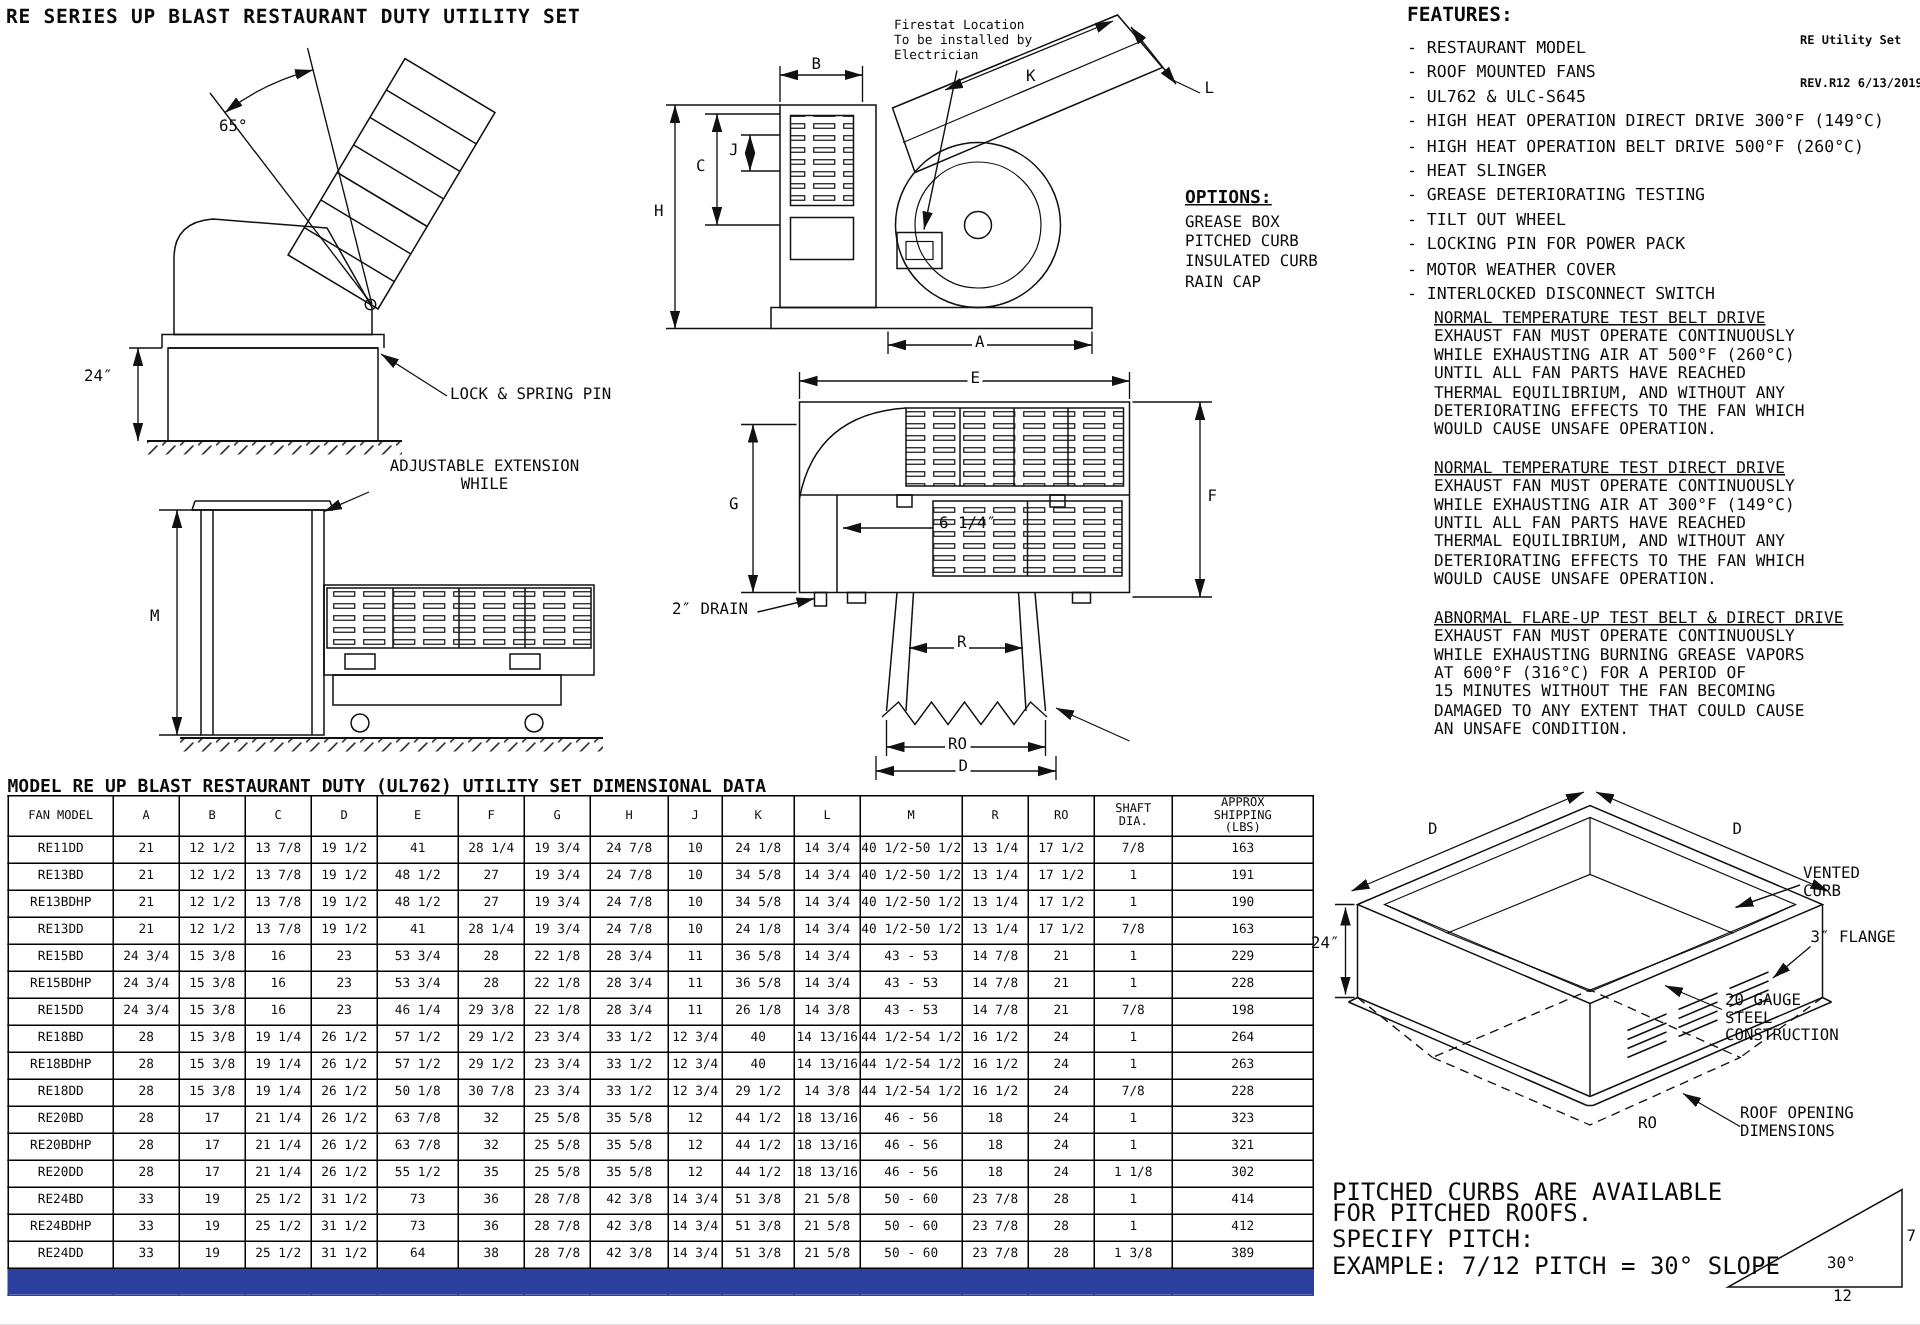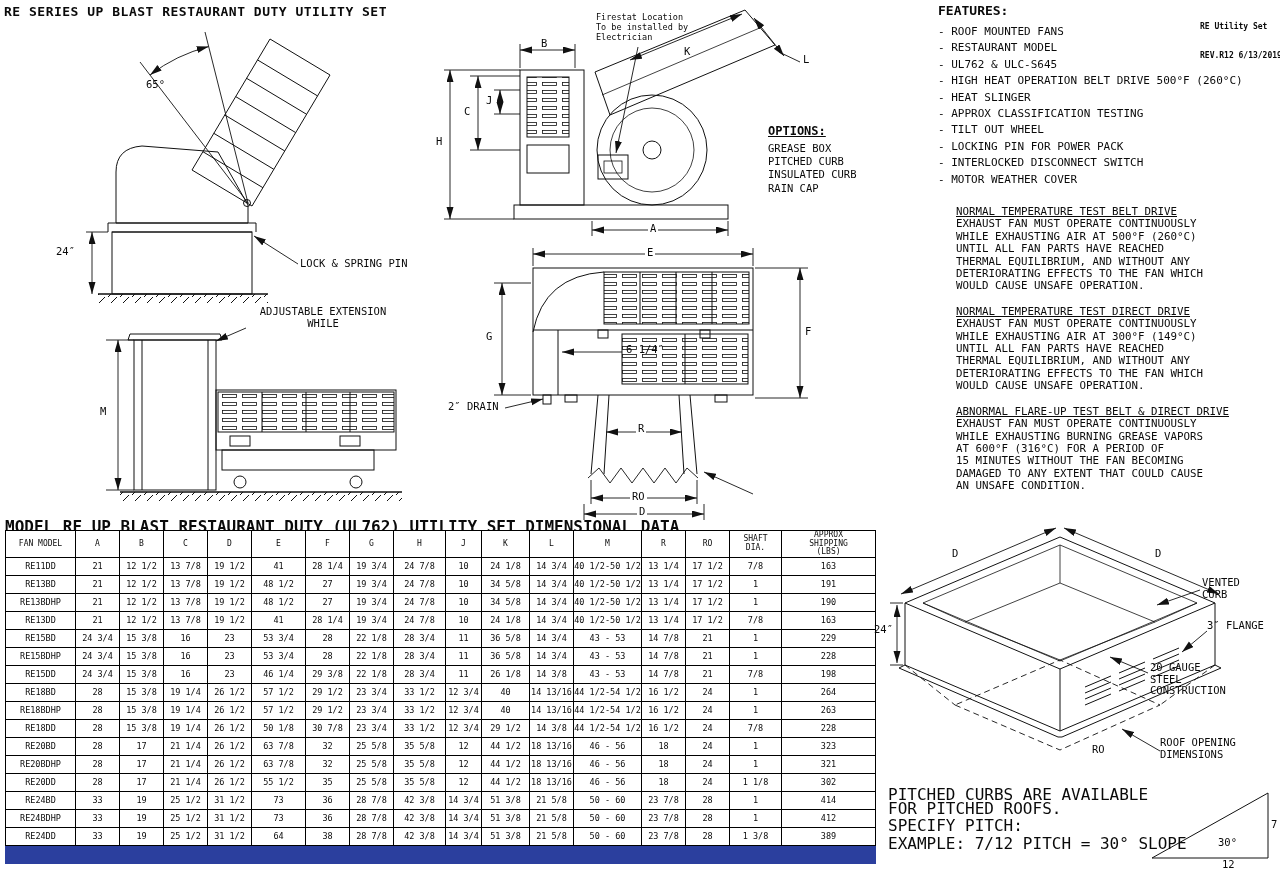--- a/index.html
+++ b/index.html
@@ -14,21 +14,21 @@
 .notes .note{margin-bottom:13px}
 .note-heading{font-size:10.8px;line-height:12.4px;text-decoration:underline;white-space:pre}
 .note-body{font-size:10.8px;line-height:12.4px;white-space:pre-line}
 .options-h{font-size:12px;font-weight:bold;text-decoration:underline;margin-bottom:4px}
 .opt{font-size:10.5px;line-height:13.2px;white-space:pre}
 .dl{position:absolute;font-size:10.5px;line-height:11.5px;white-space:pre-line;z-index:5}
 .bg{background:#fff;padding:0 2px}
 .small{font-size:8.5px;line-height:9.8px}
 .mid{font-size:16px;line-height:13.5px}
 .ctr{text-align:center}
-.tbl-title{position:absolute;font-size:16px;font-weight:bold;white-space:pre}
+.tbl-title{position:absolute;font-size:12px;font-weight:bold;white-space:pre}
 table.dims{border-collapse:collapse;table-layout:fixed;width:870px;z-index:4;position:absolute;background:#fff}
 .dims th,.dims td{border:1px solid #000;text-align:center;vertical-align:middle;padding:0;overflow:hidden}
 .dims th{font-size:8px;line-height:8.6px;font-weight:normal;white-space:pre-line;height:26px}
 .dims td{font-size:8.5px;height:18px;white-space:nowrap}
 </style>
 </head>
 <body>
 
 <div id="page">
 
@@ -233,30 +233,31 @@
 
   <div class="title" style="left:4px;top:4px">RE SERIES UP BLAST RESTAURANT DUTY UTILITY SET</div>
   <div class="docref" style="left:1200px;top:3px">
     <div>RE Utility Set</div>
     <div>REV.R12 6/13/2019</div>
   </div>
 
   <div class="abs" style="left:938px;top:3px;width:342px;z-index:3">
     <div class="features-h">FEATURES:</div>
     <div style="margin-top:6px">
+        <div class="feat">- RESTAURANT MODEL</div>
         <div class="feat">- ROOF MOUNTED FANS</div>
-        <div class="feat">- RESTAURANT MODEL</div>
         <div class="feat">- UL762 &amp; ULC-S645</div>
+        <div class="feat">- HIGH HEAT OPERATION DIRECT DRIVE 300°F (149°C)</div>
         <div class="feat">- HIGH HEAT OPERATION BELT DRIVE 500°F (260°C)</div>
         <div class="feat">- HEAT SLINGER</div>
-        <div class="feat">- APPROX CLASSIFICATION TESTING</div>
+        <div class="feat">- GREASE DETERIORATING TESTING</div>
         <div class="feat">- TILT OUT WHEEL</div>
         <div class="feat">- LOCKING PIN FOR POWER PACK</div>
+        <div class="feat">- MOTOR WEATHER COVER</div>
         <div class="feat">- INTERLOCKED DISCONNECT SWITCH</div>
-        <div class="feat">- MOTOR WEATHER COVER</div>
       </div>
   </div>
 
   <div class="notes abs" style="left:956px;top:206px;width:324px;z-index:3">
       <div class="note">
         <div class="note-heading">NORMAL TEMPERATURE TEST BELT DRIVE</div>
         <div class="note-body">EXHAUST FAN MUST OPERATE CONTINUOUSLY
 WHILE EXHAUSTING AIR AT 500°F (260°C)
 UNTIL ALL FAN PARTS HAVE REACHED
 THERMAL EQUILIBRIUM, AND WITHOUT ANY
@@ -276,21 +277,21 @@
         <div class="note-heading">ABNORMAL FLARE-UP TEST BELT &amp; DIRECT DRIVE</div>
         <div class="note-body">EXHAUST FAN MUST OPERATE CONTINUOUSLY
 WHILE EXHAUSTING BURNING GREASE VAPORS
 AT 600°F (316°C) FOR A PERIOD OF
 15 MINUTES WITHOUT THE FAN BECOMING
 DAMAGED TO ANY EXTENT THAT COULD CAUSE
 AN UNSAFE CONDITION.</div>
       </div>
     </div>
 
-  <div class="abs" style="left:768px;top:124px;z-index:3">
+  <div class="abs" style="left:790px;top:124px;z-index:3">
     <div class="options-h">OPTIONS:</div>
     <div>
         <div class="opt">GREASE BOX</div>
         <div class="opt">PITCHED CURB</div>
         <div class="opt">INSULATED CURB</div>
         <div class="opt">RAIN CAP</div>
       </div>
   </div>
 
   <div class="dl" style="left:541px;top:38px">B</div>

